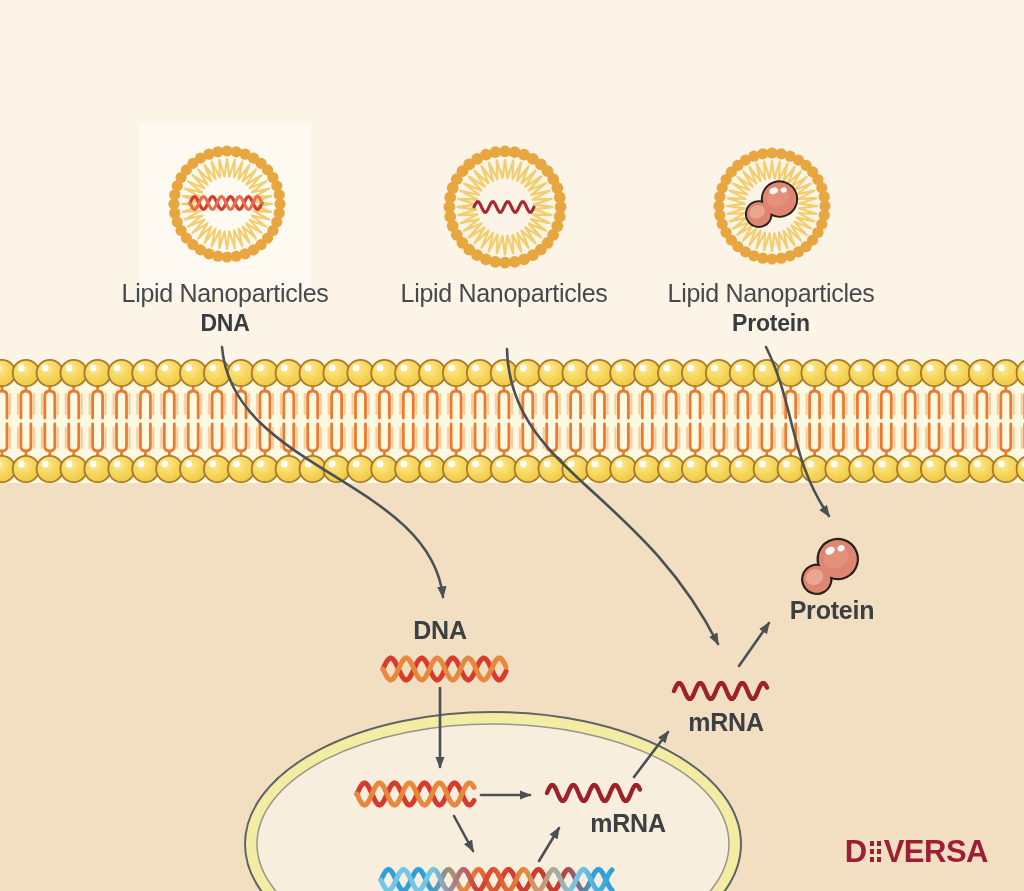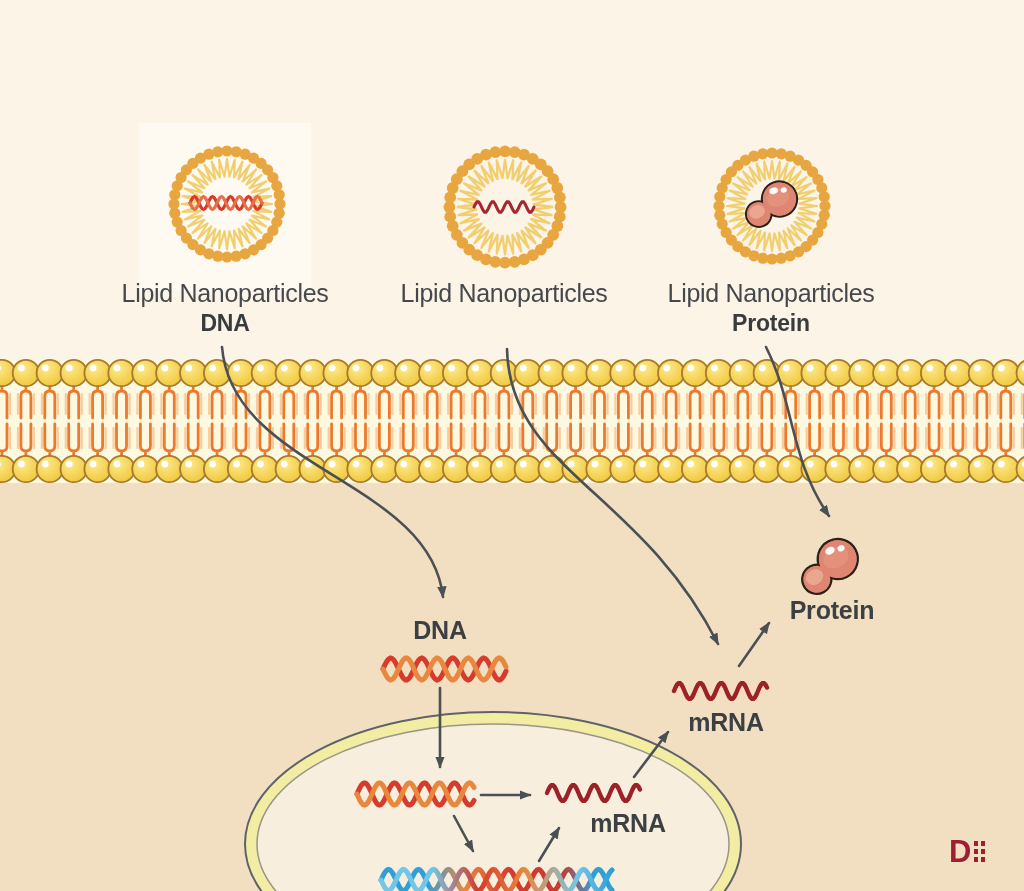--- a/index.html
+++ b/index.html
@@ -613,14 +613,15 @@
 
   <div class="lbl bold-lbl" style="left:440px;top:616px">DNA</div>
   <div class="lbl bold-lbl" style="left:628px;top:809px">mRNA</div>
   <div class="lbl bold-lbl" style="left:726px;top:708px">mRNA</div>
   <div class="lbl bold-lbl" style="left:832px;top:596px">Protein</div>
 
   <div class="logo">
     <span>D</span>
     <span class="dashcol d1"></span>
     <span class="dashcol d2"></span>
+    <span>VERSA</span>
   </div>
 </div>
 
 </body></html>

